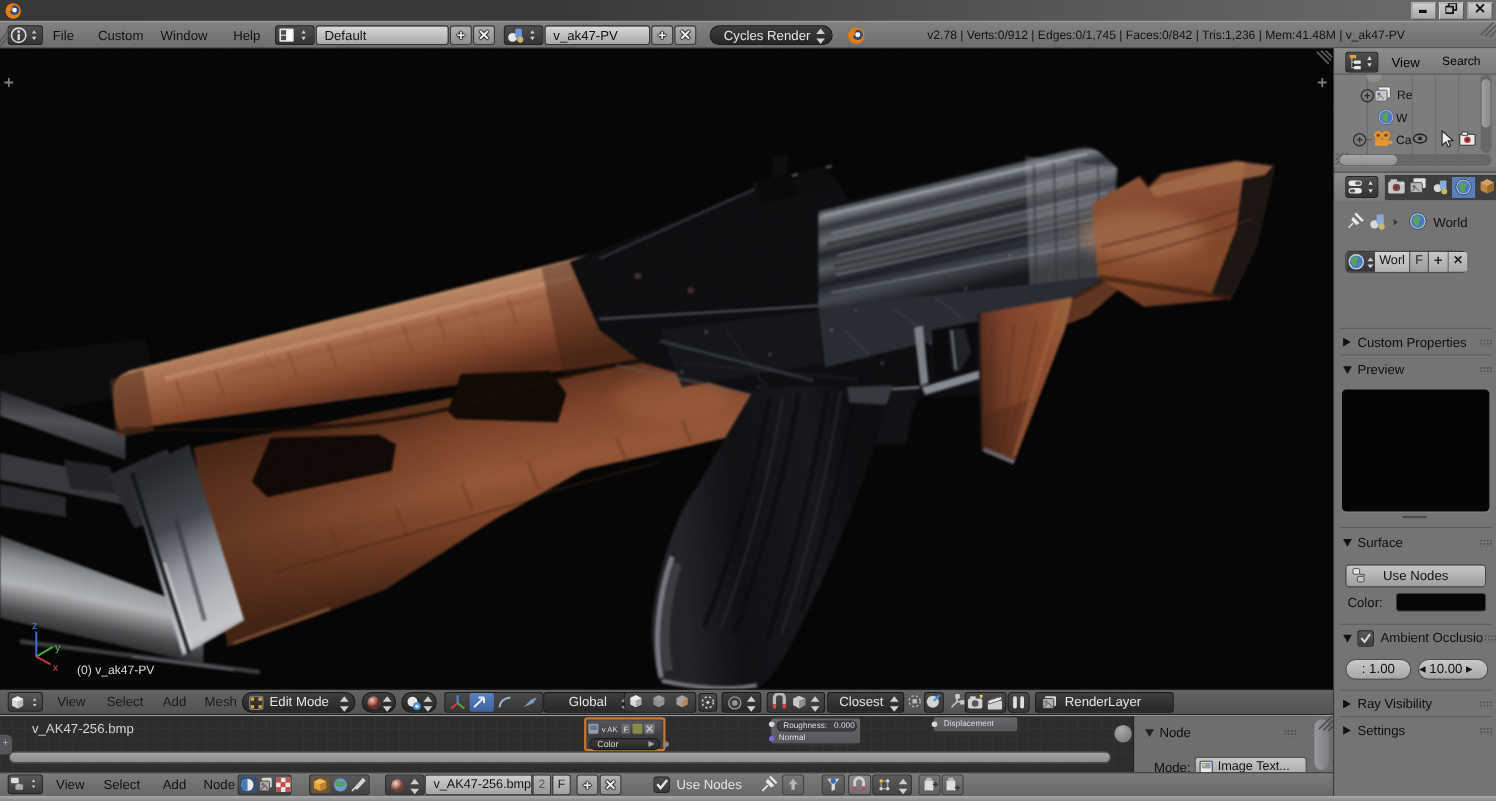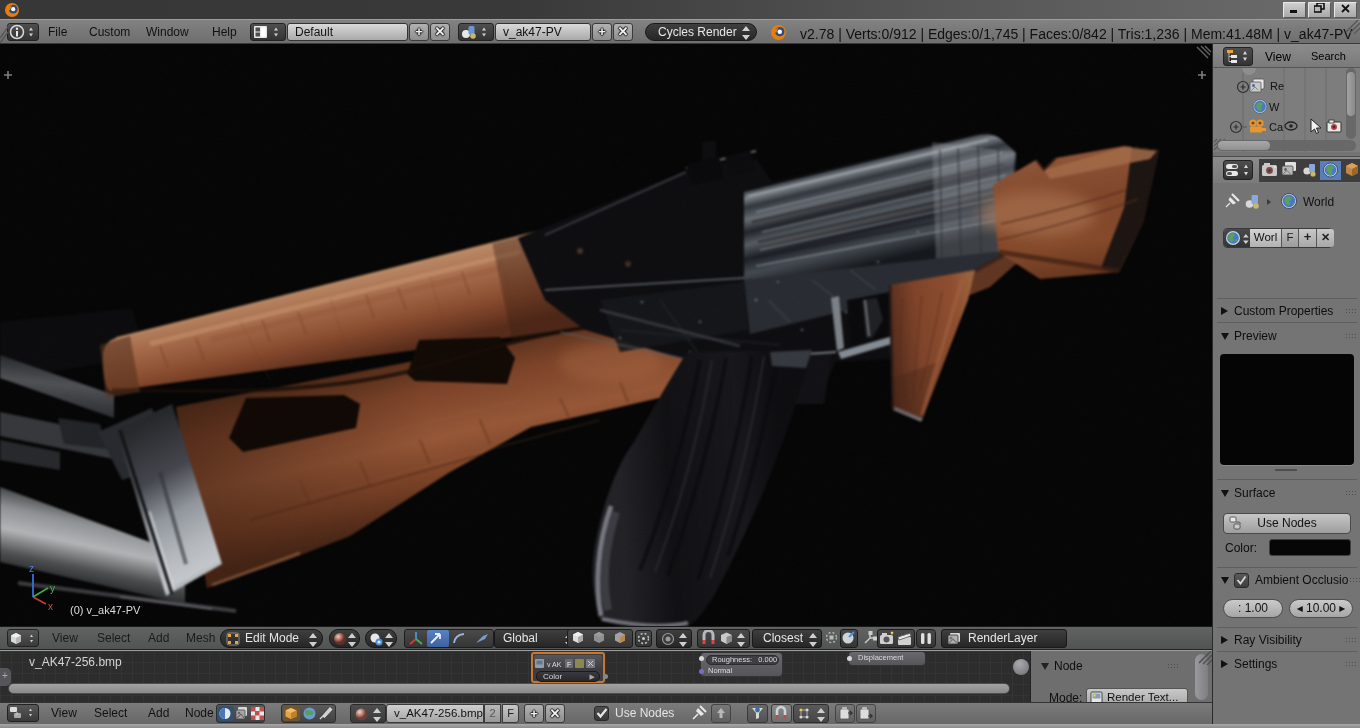--- a/index.html
+++ b/index.html
@@ -104,21 +104,21 @@
     <div class="lfield" style="left:495px;width:96px">v_ak47-PV</div>
     <div class="sqbtn" style="left:592px">+</div>
     <div class="sqbtn" style="left:613px">✕</div>
     <div class="ddark" style="left:645px;width:112px;padding-left:12px">Cycles Render<span class="updn" style="position:absolute;right:6px;top:2px"></span></div>
     <svg class="abs" style="left:770px;top:4px" width="17" height="17" viewBox="0 0 16 16">
       <circle cx="8" cy="8" r="7" fill="#e87d0d"></circle>
         <circle cx="9.2" cy="7.2" r="4.4" fill="#2a4d80"></circle>
         <circle cx="9.2" cy="7.2" r="2.1" fill="#fff"></circle>
       <path d="M1 8 L8 3 L6 8 Z" fill="#e87d0d"></path>
     </svg>
-    <span class="mitem" style="left:800px;font-size:14px;top:6px">v2.78 | Verts:0/912 | Edges:0/1,745 | Faces:0/842 | Tris:1,236 | Mem:41.48M | v_ak47-PV</span>
+    <span class="mitem" style="left:843px;font-size:11px;top:6px">v2.78 | Verts:0/912 | Edges:0/1,745 | Faces:0/842 | Tris:1,236 | Mem:41.48M | v_ak47-PV</span>
     <svg class="abs" style="left:0;top:0" width="12" height="24">
         <path d="M0 18 L10 4 M0 23 L8 12" stroke="#555" stroke-width="1.3"></path>
       </svg>
     <svg class="abs" style="left:1344px;top:0" width="16" height="14">
         <path d="M2 12 L14 0 M6 13 L16 3 M10 14 L16 8" stroke="#555" stroke-width="1.3"></path>
       </svg>
   </div>
 
   <div id="vp" class="abs">
     <svg id="rifle" class="abs" style="left:0;top:0" width="1212" height="584" viewBox="0 44 1212 584">
@@ -379,21 +379,21 @@
         <svg width="20" height="17" viewBox="0 0 20 17">
             <path d="M4 13 L13 4 M13 4 L13 9 M13 4 L8 4" stroke="#e8eefa" stroke-width="1.8" fill="none"></path>
           </svg></div>
       <svg width="20" height="17" viewBox="0 0 20 17" style="position:absolute;left:45px">
           <path d="M4 13 Q5 5 14 4" stroke="#9ab4dc" stroke-width="1.8" fill="none"></path>
         </svg>
       <svg width="20" height="17" viewBox="0 0 20 17" style="position:absolute;left:67px">
           <path d="M4 13 L11 6 L16 4 L13 9 Z" fill="#7a9cc8"></path>
         </svg>
     </div>
-    <div class="ddark" style="left:494px;width:84px;top:2px;height:19px;padding-left:8px;border-radius:3px">Global<span class="updn" style="position:absolute;right:4px;top:3px"></span></div>
+    <div class="ddark" style="left:494px;width:84px;top:2px;height:19px;padding-left:22px;border-radius:3px">Global<span class="updn" style="position:absolute;right:4px;top:3px"></span></div>
     <div class="abs" style="left:567px;top:2px;width:66px;height:19px;background:linear-gradient(#4a4a4a,#353535);border:1px solid #1c1c1c;border-radius:3px">
       <svg width="62" height="17" viewBox="0 0 62 17">
         <g transform="translate(3,1)">
             <path d="M7 1 L12 3.5 L12 9.5 L7 12 L2 9.5 L2 3.5 Z" fill="#ddd"></path>
             <path d="M7 1 L12 3.5 L7 6 L2 3.5 Z" fill="#f0f0f0"></path>
             <path d="M7 6 L12 3.5 L12 9.5 L7 12 Z" fill="#aaa"></path>
           </g>
         <g transform="translate(24,1)" opacity=".65">
             <path d="M7 1 L12 3.5 L12 9.5 L7 12 L2 9.5 L2 3.5 Z" fill="#bbb"></path>
             <path d="M7 1 L12 3.5 L7 6 L2 3.5 Z" fill="#ccc"></path>
@@ -521,21 +521,21 @@
     <div id="npanel">
       <div class="phdr" style="left:10px;top:8px;color:#0e0e0e"><span class="tri-d" style="border-top-color:#222"></span>Node</div>
       <div class="grip" style="left:136px;top:12px"></div>
       <div class="abs" style="left:18px;top:40px;color:#0e0e0e;font-size:12px">Mode:</div>
       <div class="abs" style="left:55px;top:37px;width:102px;height:19px;background:linear-gradient(#c8c8c8,#a8a8a8);border:1px solid #555;border-radius:3px;overflow:hidden">
         <svg width="13" height="13" viewBox="0 0 13 13" style="position:absolute;left:3px;top:2px">
             <rect x="1" y="1" width="11" height="11" rx="1" fill="#e8e8e8" stroke="#444" stroke-width="1"></rect>
             <rect x="2.5" y="2.5" width="8" height="5" fill="#8aa0b8"></rect>
             <circle cx="4.5" cy="4.5" r="1.2" fill="#e8d44a"></circle>
           </svg>
-        <span class="abs" style="left:20px;top:2px;font-size:11.5px;color:#111">Render Text...</span>
+        <span class="abs" style="left:20px;top:2px;font-size:11.5px;color:#111">Image Text...</span>
       </div>
       <div class="abs" style="left:164px;top:3px;width:13px;height:46px;border-radius:7px;background:linear-gradient(90deg,#9a9a9e,#7e7e82)"></div>
       <svg class="abs" style="left:166px;top:0" width="16" height="14">
           <path d="M2 12 L14 0 M6 13 L16 3 M10 14 L16 8" stroke="#4e4e4e" stroke-width="1.4"></path>
         </svg>
     </div>
   </div>
 
   <div id="nodeh" class="abs">
     <div class="dbtn" style="left:7px;width:32px;top:1px;height:18px;background:linear-gradient(#585858,#3a3a3a)">
@@ -820,21 +820,21 @@
           </svg>
       </div>
       <div class="abs" style="left:12px;top:358px;color:#0e0e0e">Color:</div>
       <div class="abs" style="left:56px;top:356px;width:82px;height:17px;background:#060606;border:1px solid #3e3e3e;border-radius:3px"></div>
       <div class="pdiv" style="top:384px"></div>
       <div class="phdr" style="top:390px"><span class="tri-d"></span><span style="display:inline-block;width:15px;height:15px;background:linear-gradient(#5a5a5a,#3e3e3e);border:1px solid #2a2a2a;border-radius:3px;vertical-align:-3px;margin-right:6px"><svg width="13" height="13" viewBox="0 0 13 13">
               <path d="M2.5 6 L5.5 9.5 L10.5 2.5" stroke="#d8d8d8" stroke-width="1.8" fill="none"></path>
             </svg></span>Ambient Occlusio</div>
       <div class="grip" style="left:136px;top:394px"></div>
       <div class="abs" style="left:10px;top:416px;width:60px;height:19px;background:linear-gradient(#cacaca,#a6a6a6);border:1px solid #4e4e4e;border-radius:10px;text-align:center;color:#111;font-size:12px;line-height:17px">: 1.00</div>
-      <div class="abs" style="left:76px;top:416px;width:64px;height:19px;background:linear-gradient(#cacaca,#a6a6a6);border:1px solid #4e4e4e;border-radius:10px;text-align:center;color:#111;font-size:12px;line-height:17px">◂&nbsp;10.00&nbsp;▸</div>
+      <div class="abs" style="left:76px;top:416px;width:64px;height:19px;background:linear-gradient(#cacaca,#a6a6a6);border:1px solid #4e4e4e;border-radius:10px;text-align:left;color:#111;font-size:12px;line-height:17px">◂&nbsp;10.00&nbsp;▸</div>
       <div class="pdiv" style="top:444px"></div>
       <div class="phdr" style="top:450px"><span class="tri-r"></span>Ray Visibility</div>
       <div class="grip" style="left:132px;top:454px"></div>
       <div class="pdiv" style="top:468px"></div>
       <div class="phdr" style="top:474px"><span class="tri-r"></span>Settings</div>
       <div class="grip" style="left:132px;top:478px"></div>
     </div>
   </div>
 </div>
 

